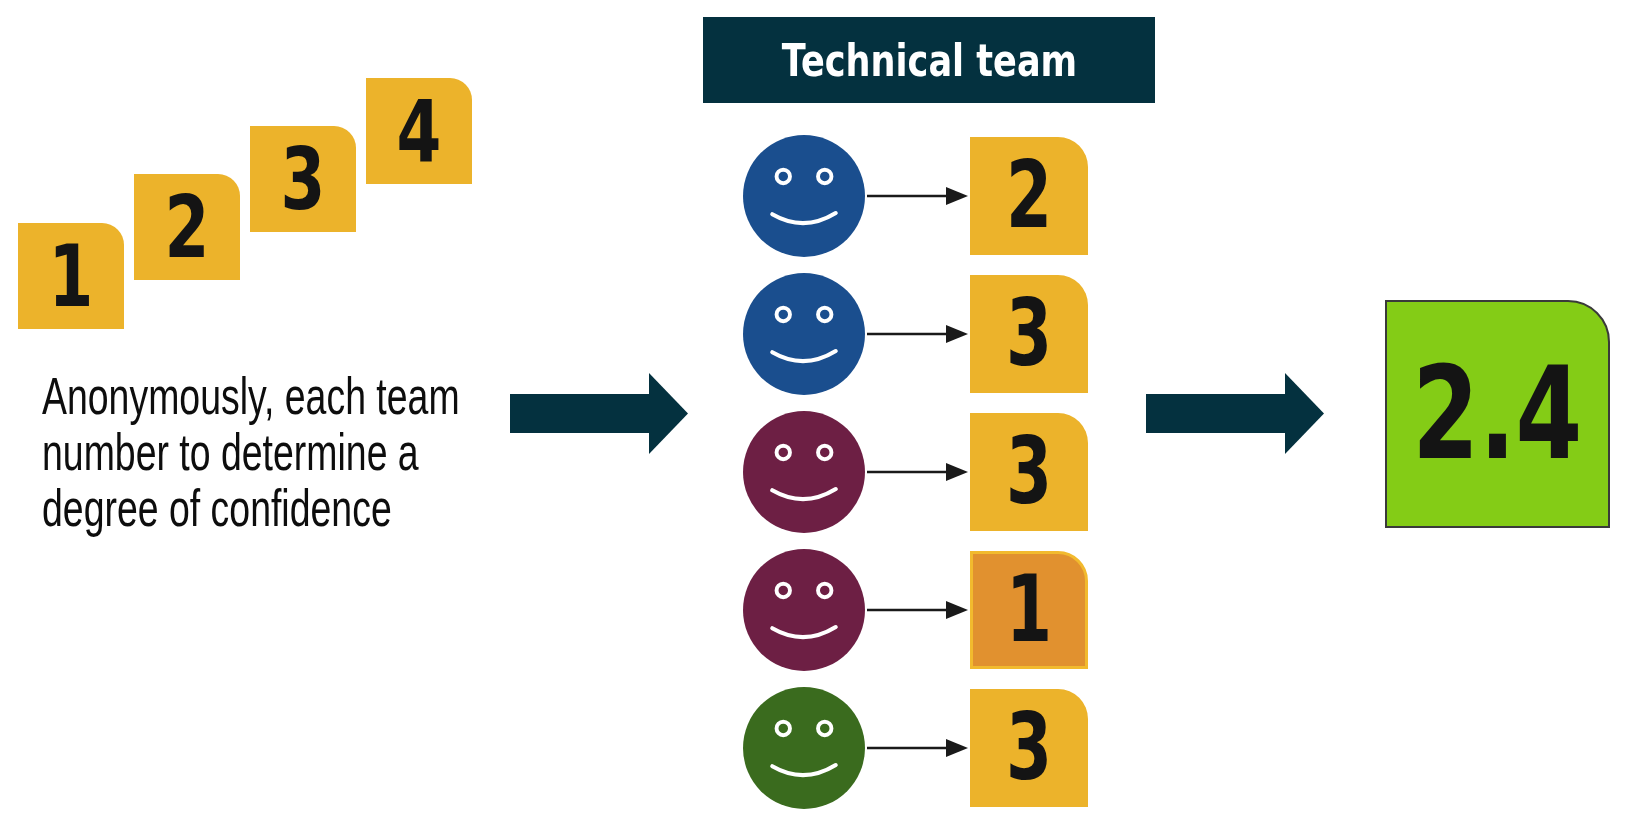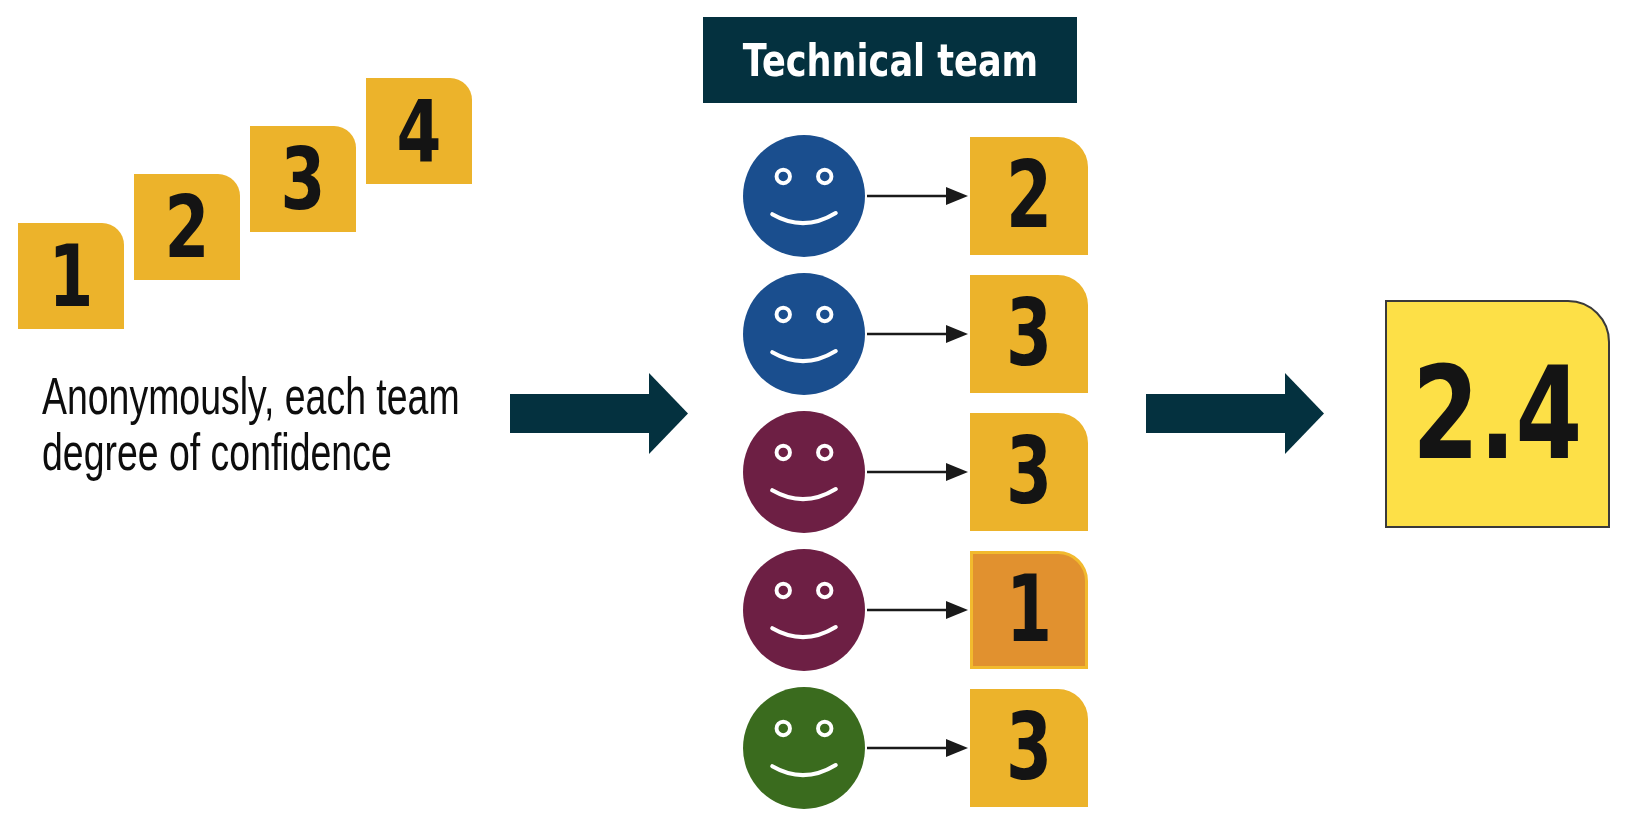--- a/index.html
+++ b/index.html
@@ -15,41 +15,41 @@
   
   .note{
     display:flex;align-items:center;justify-content:center;
     box-sizing:border-box;
     border-radius:0 22px 0 0;
     font-family:"DejaVu Sans", sans-serif;
     font-weight:bold;color:#141414;
   }
   .note-yellow{background:#ECB32B;}
   .note-orange{background:#E1912F;border:3px solid #F2BA2E;}
-  .note-pink{background:#fde047;border:2px solid #3a3a3a;border-radius:0 42px 0 0;}
+  .note-pink{background:#84cc16;border:2px solid #3a3a3a;border-radius:0 42px 0 0;}
 
   .stair-note{width:106px;height:106px;font-size:86px;}
   .stair-note .digit{display:inline-block;transform:scaleX(.75);transform-origin:center;}
 
   .vote-note{width:118px;height:118px;font-size:92px;border-radius:0 30px 0 0;}
   .vote-note .digit{display:inline-block;transform:scaleX(.72);transform-origin:center;line-height:1;}
 
   .result-note{width:225px;height:228px;font-size:128px;}
   .result-note .digit{display:inline-block;transform:scaleX(.75);transform-origin:center;line-height:1;}
 
   
   .description{left:42px;top:368px;color:#0d0d0d;}
   .description .line{
     font-size:52px;line-height:56px;white-space:nowrap;
   }
   .description .line span{display:inline-block;transform:scaleX(.72);transform-origin:left center;}
 
   
   .team-header{
-    left:703px;top:17px;width:374px;height:86px;
+    left:703px;top:17px;width:452px;height:86px;
     background:#04313F;
     display:flex;align-items:center;justify-content:center;
   }
   .team-header .title{
     color:#ffffff;font-family:"DejaVu Sans", sans-serif;font-weight:bold;
     font-size:45px;display:inline-block;transform:scaleX(.78);transform-origin:center;
     white-space:nowrap;
   }
 
   
@@ -78,20 +78,21 @@
     </div>
   <div class="abs note note-yellow stair-note" style="left:250px;top:126px;">
       <span class="digit">3</span>
     </div>
   <div class="abs note note-yellow stair-note" style="left:366px;top:78px;">
       <span class="digit">4</span>
     </div>
 
   <div class="abs description">
     <div class="line"><span>Anonymously, each team</span></div>
+    <div class="line"><span>number to determine a</span></div>
     <div class="line"><span>degree of confidence</span></div>
   </div>
 
   <svg class="abs" style="left:510px;top:373px;" width="178" height="81" viewBox="0 0 178 81">
     <rect class="big-arrow" x="0" y="21" width="139" height="39"></rect>
     <polygon class="big-arrow" points="139,0 178,40.5 139,81"></polygon>
   </svg>
 
   <div class="abs team-header">
     <span class="title">Technical team</span>

